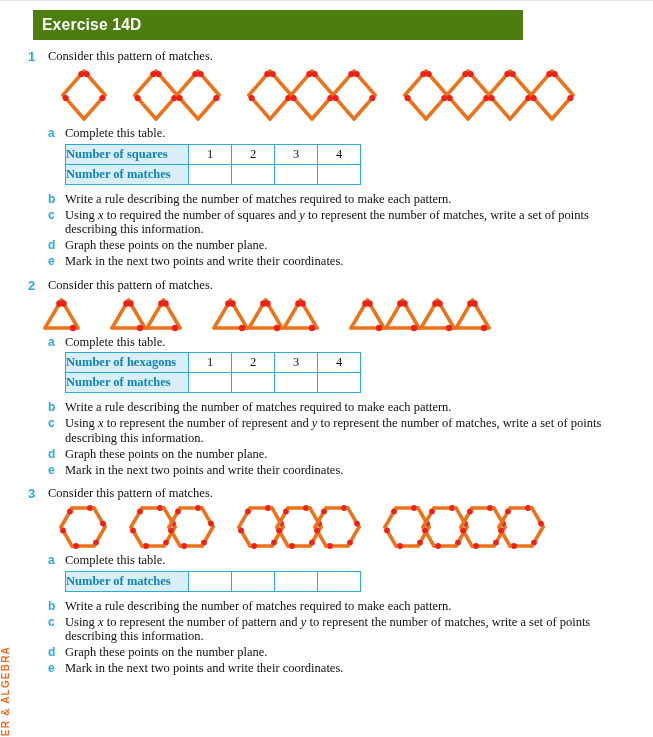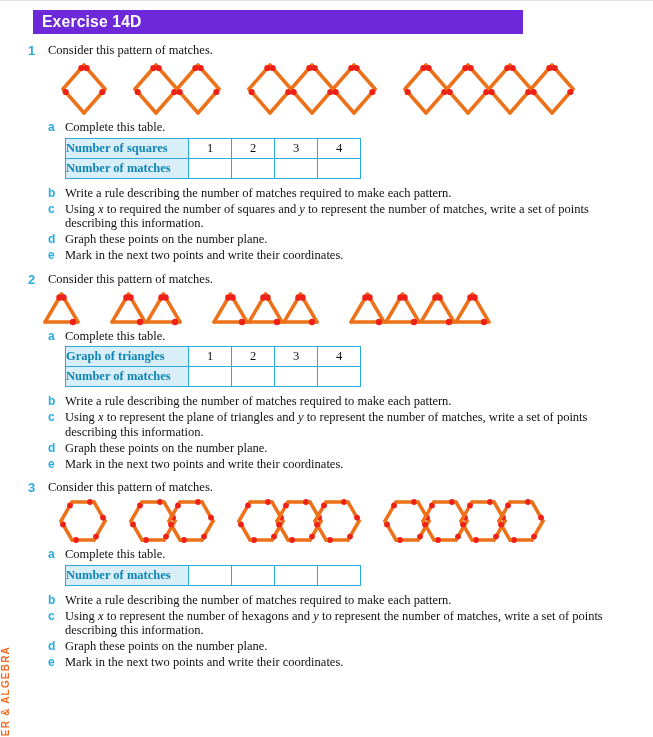--- a/index.html
+++ b/index.html
@@ -3,21 +3,21 @@
 <meta charset="utf-8">
 <style>
   html,body{margin:0;padding:0;}
   body{
     width:653px;height:737px;position:relative;overflow:hidden;
     background:#ffffff;color:#101010;
     font-family:"Liberation Serif", serif;font-size:12.5px;
   }
   .top-rule{position:absolute;top:0;left:0;width:653px;height:1px;background:#e2e2e2;}
   .header-bar{
-    margin:10px 0 0 33px;width:490px;height:24px;background:#6d28d9;
+    margin:10px 0 0 33px;width:490px;height:30px;background:#4d7c0f;
     display:flex;align-items:center;text-align:right;
   }
   .header-title{
     color:#ffffff;font-family:"Liberation Sans", sans-serif;font-weight:bold;
     font-size:17px;margin-left:9px;transform:scaleX(.92);transform-origin:left center;
     letter-spacing:.2px;white-space:nowrap;
   }
   .side-label{
     position:absolute;left:0px;bottom:-34px;
     writing-mode:vertical-rl;transform:rotate(180deg);
@@ -275,21 +275,21 @@
             <circle cx="138" cy="33" r="3.2" fill="#EE2119"></circle>
           </svg>
         </div>
       <div class="part part-a">
           <span class="part-label">a</span>
           <span class="part-text"><span>Complete this table.</span></span>
         </div>
       <table class="data-table">
           <tbody>
             <tr>
-              <td class="label-cell">Graph of triangles</td>
+              <td class="label-cell">Number of hexagons</td>
               <td class="value-cell">1</td>
               <td class="value-cell">2</td>
               <td class="value-cell">3</td>
               <td class="value-cell">4</td>
             </tr>
             <tr>
               <td class="label-cell">Number of matches</td>
               <td class="value-cell"></td>
               <td class="value-cell"></td>
               <td class="value-cell"></td>
@@ -297,21 +297,21 @@
             </tr>
           </tbody>
         </table>
       <div class="parts-list">
           <div class="part">
             <span class="part-label">b</span>
             <span class="part-text"><span>Write a rule describing the number of matches required to make each pattern.</span></span>
           </div>
           <div class="part">
             <span class="part-label">c</span>
-            <span class="part-text"><span>Using </span><span class="it">x</span><span> to represent the plane of triangles and </span><span class="it">y</span><span> to represent the number of matches, write a set of points describing this information.</span></span>
+            <span class="part-text"><span>Using </span><span class="it">x</span><span> to represent the number of represent and </span><span class="it">y</span><span> to represent the number of matches, write a set of points describing this information.</span></span>
           </div>
           <div class="part">
             <span class="part-label">d</span>
             <span class="part-text"><span>Graph these points on the number plane.</span></span>
           </div>
           <div class="part">
             <span class="part-label">e</span>
             <span class="part-text"><span>Mark in the next two points and write their coordinates.</span></span>
           </div>
         </div>
@@ -469,21 +469,21 @@
             </tr>
           </tbody>
         </table>
       <div class="parts-list">
           <div class="part">
             <span class="part-label">b</span>
             <span class="part-text"><span>Write a rule describing the number of matches required to make each pattern.</span></span>
           </div>
           <div class="part">
             <span class="part-label">c</span>
-            <span class="part-text"><span>Using </span><span class="it">x</span><span> to represent the number of hexagons and </span><span class="it">y</span><span> to represent the number of matches, write a set of points describing this information.</span></span>
+            <span class="part-text"><span>Using </span><span class="it">x</span><span> to represent the number of pattern and </span><span class="it">y</span><span> to represent the number of matches, write a set of points describing this information.</span></span>
           </div>
           <div class="part">
             <span class="part-label">d</span>
             <span class="part-text"><span>Graph these points on the number plane.</span></span>
           </div>
           <div class="part">
             <span class="part-label">e</span>
             <span class="part-text"><span>Mark in the next two points and write their coordinates.</span></span>
           </div>
         </div>

